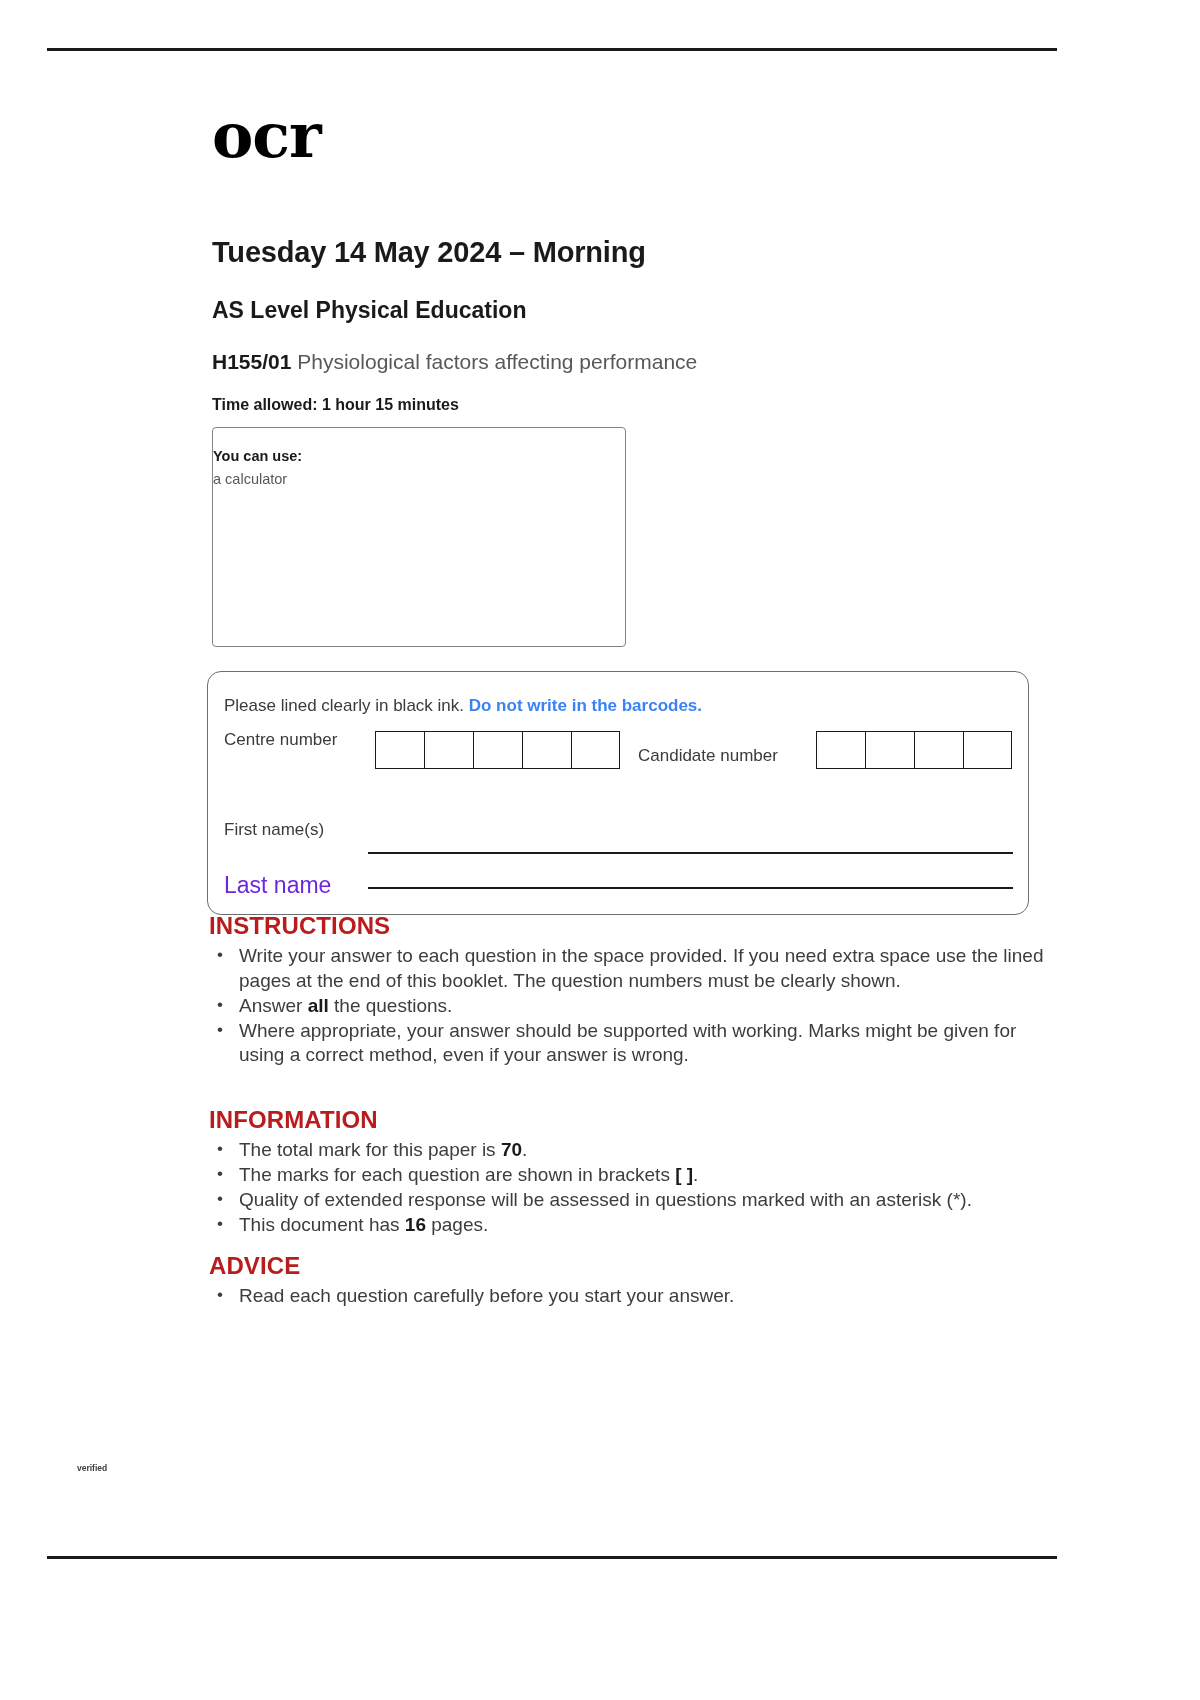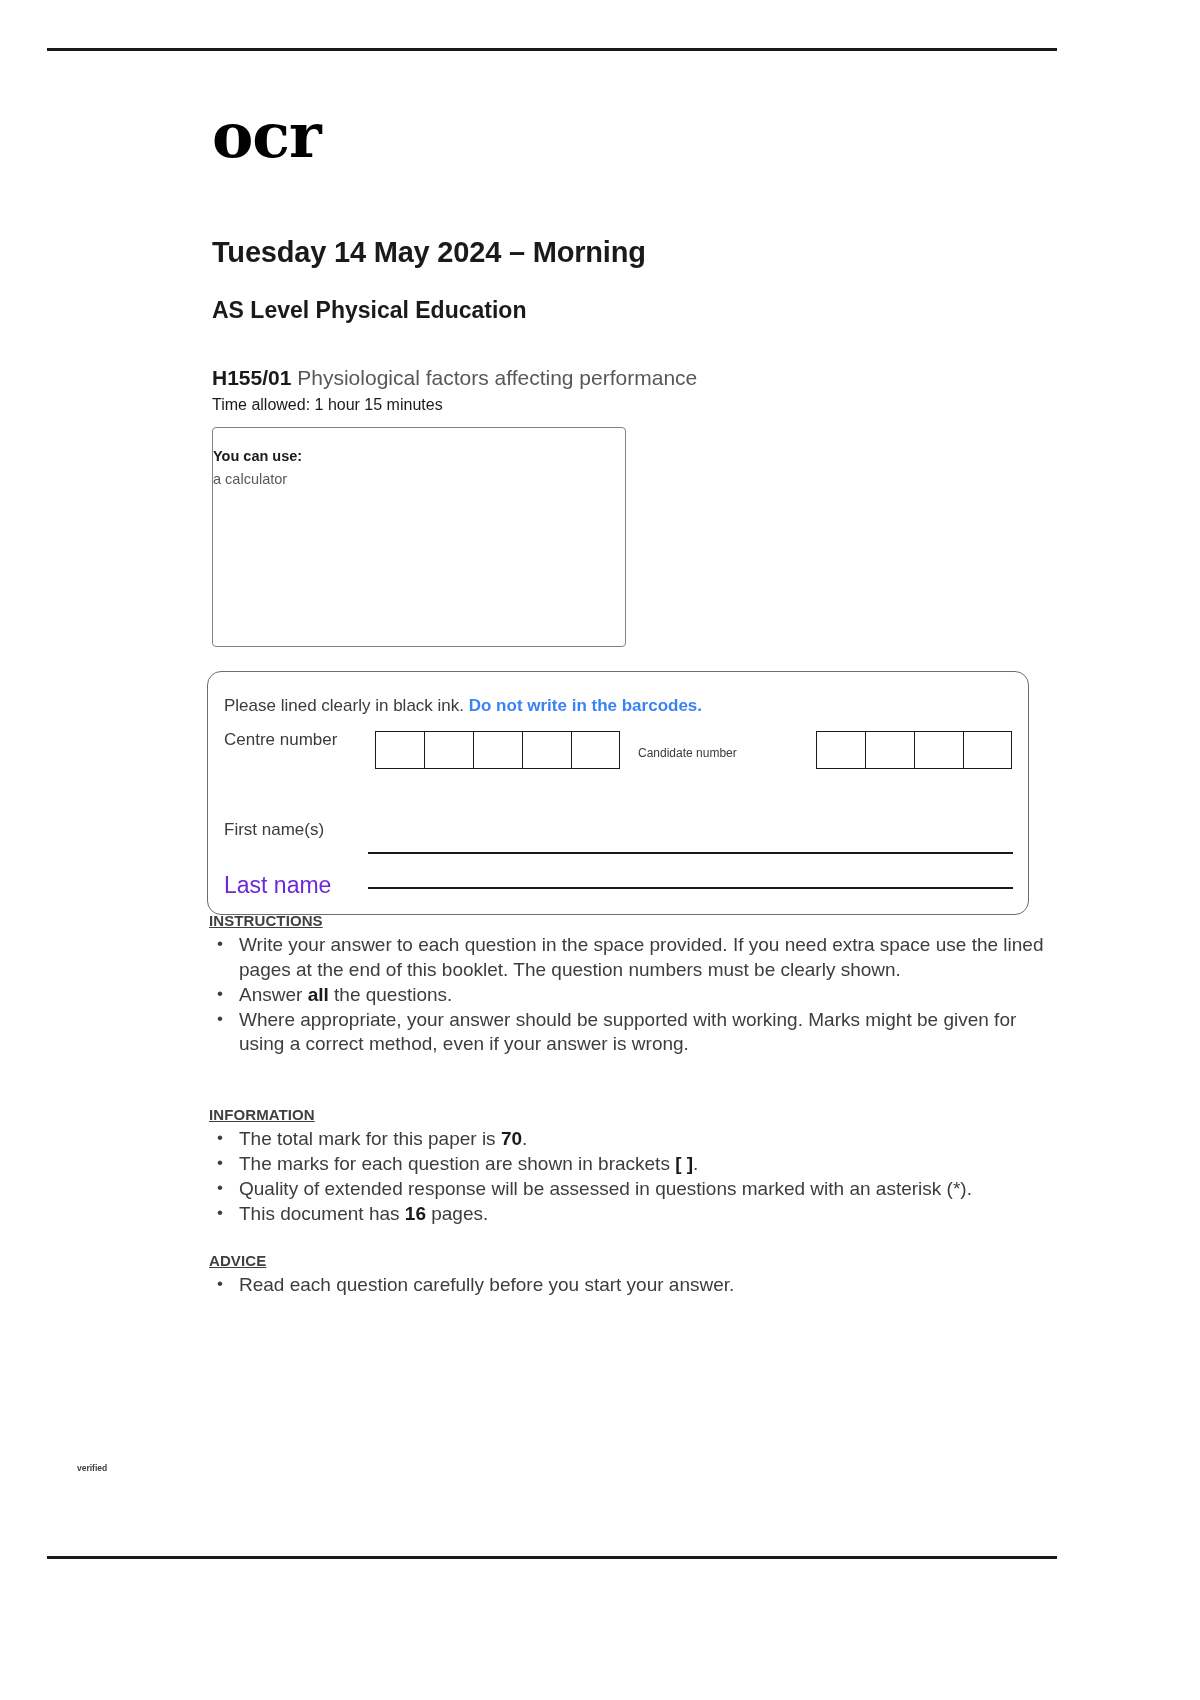--- a/index.html
+++ b/index.html
@@ -73,32 +73,31 @@
     font-size: 23px;
     font-weight: 700;
     color: #1a1a1a;
   }
   .hdr-unit {
     position: absolute;
     left: 177px;
     top: 350px;
     font-size: 21px;
     color: #58585b;
-    margin-top: 16px;
   }
   .hdr-unit .code {
     font-weight: 700;
     color: #1a1a1a;
   }
   .hdr-time {
     position: absolute;
     left: 177px;
     top: 396px;
     font-size: 16px;
-    font-weight: 400;
+    font-weight: 700;
     color: #1a1a1a;
   }
 
   
   .usebox {
     position: absolute;
     left: 177px;
     top: 427px;
     width: 414px;
     height: 220px;
@@ -147,21 +146,21 @@
     position: absolute;
     left: 16px;
     top: 58px;
     font-size: 17px;
     color: #3b3b3b;
   }
   .lbl-candidate {
     position: absolute;
     left: 430px;
     top: 74px;
-    font-size: 12px;
+    font-size: 17px;
     color: #3b3b3b;
   }
   .lbl-first {
     position: absolute;
     left: 16px;
     top: 148px;
     font-size: 17px;
     color: #3b3b3b;
   }
   .lbl-last {
@@ -201,26 +200,25 @@
   .namerule.last  { top: 215px; }
 
   
   .sec {
     position: absolute;
     left: 174px;
     width: 840px;
     font-family: "Liberation Sans", sans-serif;
   }
   .sec-head {
-    font-size: 15px;
-    font-weight: 700;
-    color: #404040;
+    font-size: 24px;
+    font-weight: 700;
+    color: #b91c1c;
     margin: 0 0 4px 0;
     letter-spacing: 0.1px;
-    text-decoration: underline;
   }
   ul.sec-list {
     list-style: none;
     margin: 0;
     padding: 0;
   }
   ul.sec-list li {
     position: relative;
     padding-left: 30px;
     font-size: 19px;

